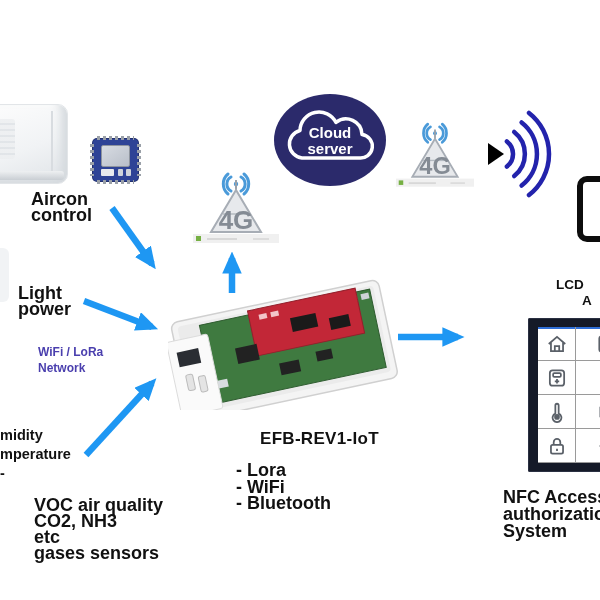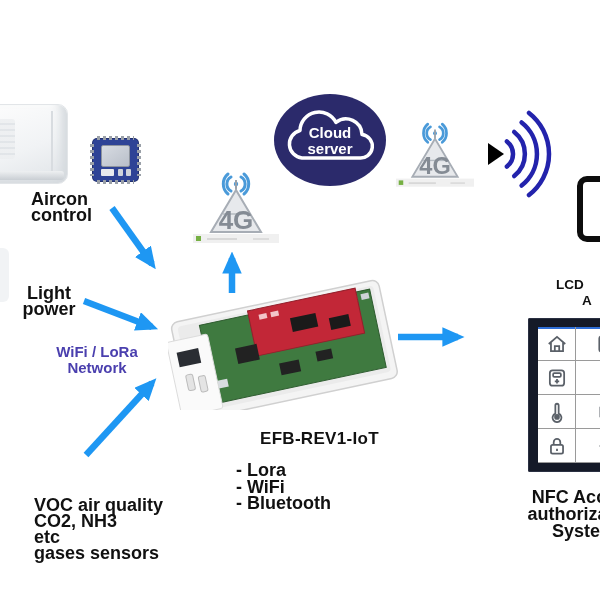--- a/index.html
+++ b/index.html
@@ -4,21 +4,21 @@
 <style>
   :root{
     --arrow:#1e97f3; --cloud-bg:#2b2a6b; --network-text:#4a3fae;
     --nfc-wave:#2323ac; --tower-wave:#4a9ad9; --text:#111111;
   }
   *{margin:0;padding:0;box-sizing:border-box;}
   body{font-family:"Liberation Sans",sans-serif;background:#fff;}
   #canvas{position:relative;width:600px;height:600px;background:#fff;overflow:hidden;}
   .abs{position:absolute;}
   .lbl{color:var(--text);font-weight:700;line-height:16px;font-size:18px;white-space:nowrap;}
-  .center{text-align:center;}
+  .center{}
 
   
   .aircon{left:-18px;top:104px;width:86px;height:80px;background:linear-gradient(160deg,#fdfdfd 0%,#f1f3f5 55%,#dfe3e7 100%);border-radius:6px 10px 10px 6px;box-shadow:inset -6px -4px 8px #d5dade,inset 2px 2px 3px #ffffff;border:1px solid #e2e5e8;}
   .aircon .base{position:absolute;left:4%;bottom:3px;width:92%;height:9px;background:linear-gradient(#eef0f2,#c9ced3);border-radius:3px;}
   .aircon .vent{position:absolute;left:8%;top:14px;width:30%;height:40px;background:repeating-linear-gradient(#eceef0 0 4px,#dde1e5 4px 6px);border-radius:3px;opacity:.8;}
   .aircon .seam{position:absolute;right:14px;top:6px;width:2px;height:62px;background:#d8dce0;}
 
   
   .chip{left:93px;top:139px;width:45px;height:42px;background:#2e4396;border-radius:4px;box-shadow:0 0 0 1px #22306e;}
   .chip .pins-h{position:absolute;left:4px;width:37px;height:4px;background:repeating-linear-gradient(90deg,#9aa0a8 0 3px,transparent 3px 6px);}
@@ -198,25 +198,30 @@
     <line class="arrow" x1="86" y1="455" x2="152" y2="383" marker-end="url(#ah)"></line>
     <line class="arrow" x1="232" y1="293" x2="232" y2="258" marker-end="url(#ah)"></line>
     <line class="arrow" x1="398" y1="337" x2="458" y2="337" marker-end="url(#ah)"></line>
   </svg>
 
   <div class="abs lbl center" style="left:18px;top:285px;width:62px">
     <div>Light</div>
     <div>power</div>
   </div>
 
-  <div class="abs lbl center" style="left:38px;top:344px;width:118px;color:var(--network-text);font-size:15px">
+  <div class="abs lbl center" style="left:38px;top:344px;width:118px;color:var(--network-text);font-size:12px">
     <div>WiFi / LoRa</div>
     <div>Network</div>
   </div>
 
+  <div class="abs lbl" style="left:0;top:426px;line-height:19px;font-size:14.5px">
+    <div>midity</div>
+    <div>mperature</div>
+    <div>-</div>
+  </div>
 
   <div class="abs lbl" style="left:34px;top:497px;line-height:16px;font-size:18px">
     <div>VOC air quality</div>
     <div>CO2, NH3</div>
     <div>etc</div>
     <div>gases sensors</div>
   </div>
 
   <div class="abs lbl" style="left:260px;top:431px;font-size:17px;letter-spacing:.3px">EFB-REV1-IoT</div>
 

